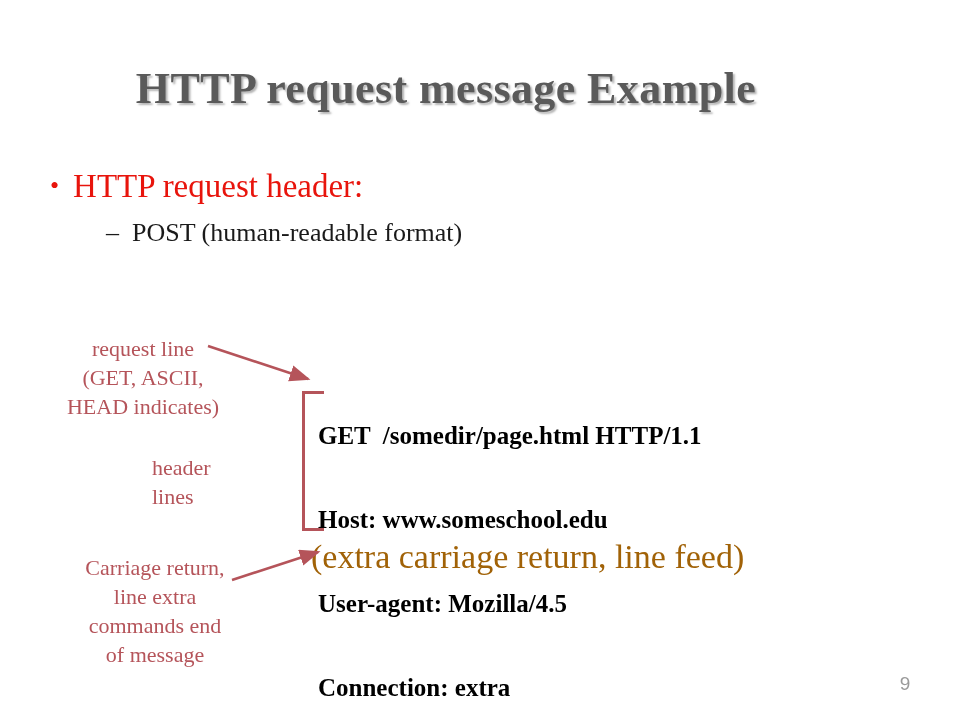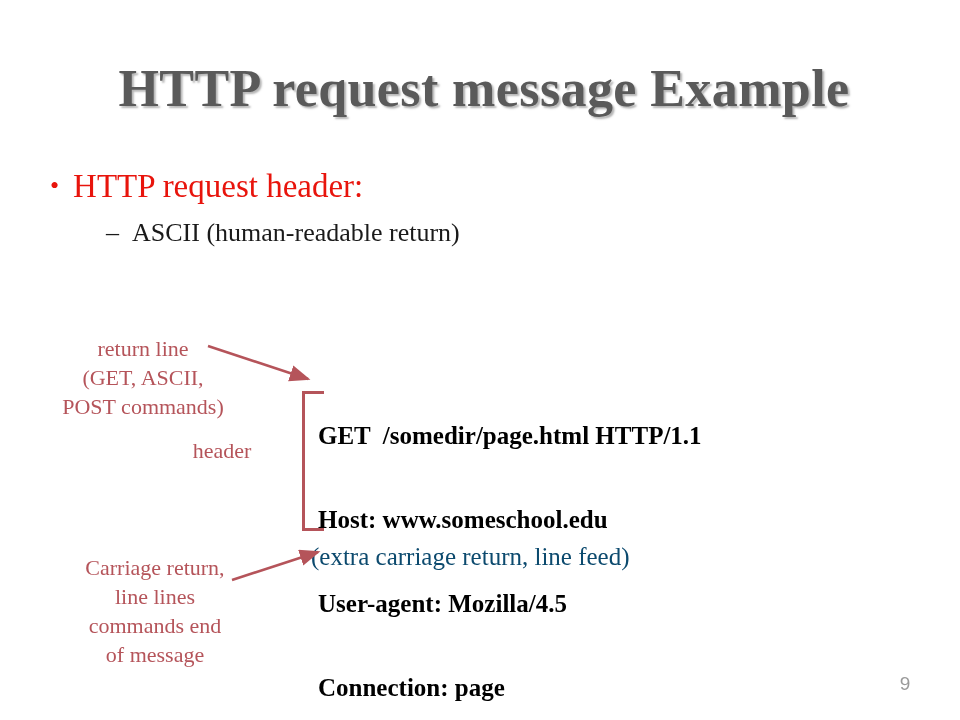--- a/index.html
+++ b/index.html
@@ -20,27 +20,26 @@
 
   
   .slide-title {
     position: absolute;
     left: 0;
     top: 62px;
     width: 892px;
     text-align: center;
     font-family: "Liberation Serif", "DejaVu Serif", serif;
     font-weight: bold;
-    font-size: 52px;
+    font-size: 44px;
     line-height: 54px;
     color: #5a5a5a;
     letter-spacing: 0.4px;
     text-shadow: 2px 2px 2px rgba(120,120,120,0.55);
     white-space: nowrap;
-    margin-left: 38px;
   }
 
   
   .bullet-l1 {
     position: absolute;
     left: 50px;
     top: 166px;
     display: flex;
     align-items: flex-start;
     color: #e8140c;
@@ -79,23 +78,23 @@
     text-align: center;
     white-space: nowrap;
   }
   #annot-request-line {
     left: 18px;
     top: 334px;
     width: 250px;
   }
   #annot-header-lines {
     left: 152px;
-    top: 436px;
+    top: 453px;
     width: 140px;
-    text-align: center;
+    text-align: left;
   }
   #annot-crlf {
     left: 30px;
     top: 553px;
     width: 250px;
     font-family: Liberation Serif, serif;
   }
   .annot .line { display: block; }
 
   
@@ -109,22 +108,22 @@
     font-size: 25px;
     line-height: 28px;
     white-space: pre;
   }
   .msg-block .msg-line { display: block; }
 
   .extra-crlf {
     position: absolute;
     left: 311px;
     top: 542px;
-    color: #0c4a6e;
-    font-size: 25px;
+    color: #a16207;
+    font-size: 34px;
     line-height: 30px;
     white-space: nowrap;
   }
 
   
   .bracket {
     position: absolute;
     left: 302px;
     top: 391px;
     width: 22px;
@@ -166,47 +165,48 @@
 
   <div class="slide-title">HTTP request message Example</div>
 
   <div class="bullet-l1">
     <span class="marker">•</span>
     <span>HTTP request header:</span>
   </div>
 
   <div class="bullet-l2">
     <span class="marker">–</span>
-    <span>ASCII (human-readable return)</span>
+    <span>POST (human-readable format)</span>
   </div>
 
   <div class="annot" id="annot-request-line">
-    <span class="line">return line</span>
+    <span class="line">request line</span>
     <span class="line">(GET, ASCII,</span>
-    <span class="line">POST commands)</span>
+    <span class="line">HEAD indicates)</span>
   </div>
 
   <div class="annot" id="annot-header-lines">
     <span class="line">header</span>
+    <span class="line">lines</span>
   </div>
 
   <div class="annot" id="annot-crlf">
     <span class="line">Carriage return,</span>
-    <span class="line">line lines</span>
+    <span class="line">line extra</span>
     <span class="line">commands end</span>
     <span class="line">of message</span>
   </div>
 
   <div class="bracket"></div>
 
   <div class="msg-block">
     <span class="msg-line">GET  /somedir/page.html HTTP/1.1</span>
     <span class="msg-line">Host: www.someschool.edu</span>
     <span class="msg-line">User-agent: Mozilla/4.5</span>
-    <span class="msg-line">Connection: page</span>
+    <span class="msg-line">Connection: extra</span>
     
   </div>
 
   <div class="extra-crlf">(extra carriage return, line feed)</div>
 
   <svg class="arrow-svg" viewBox="0 0 960 720">
     <defs>
       <marker id="ah" markerWidth="9" markerHeight="9" refX="7" refY="3.2" orient="auto" markerUnits="strokeWidth">
         <path d="M0,0 L8,3.2 L0,6.4 z" fill="#b5545a"></path>
       </marker>

